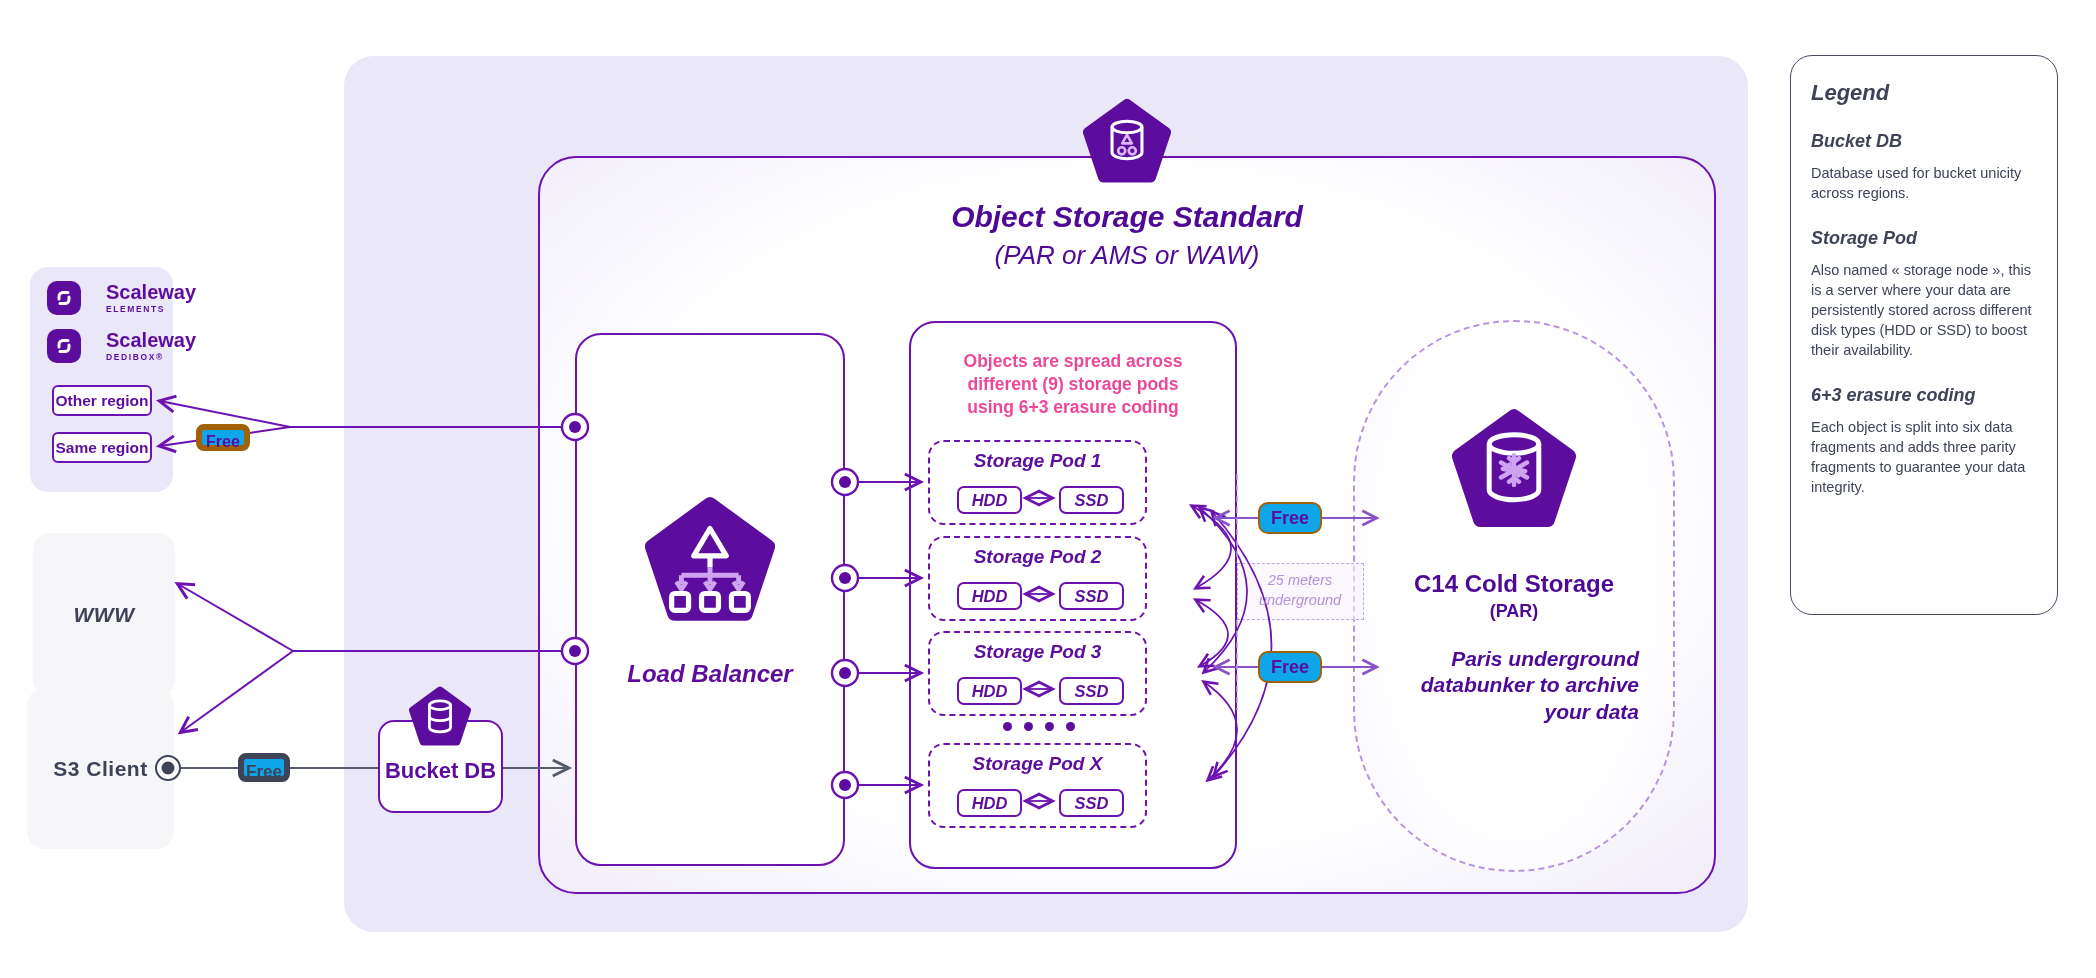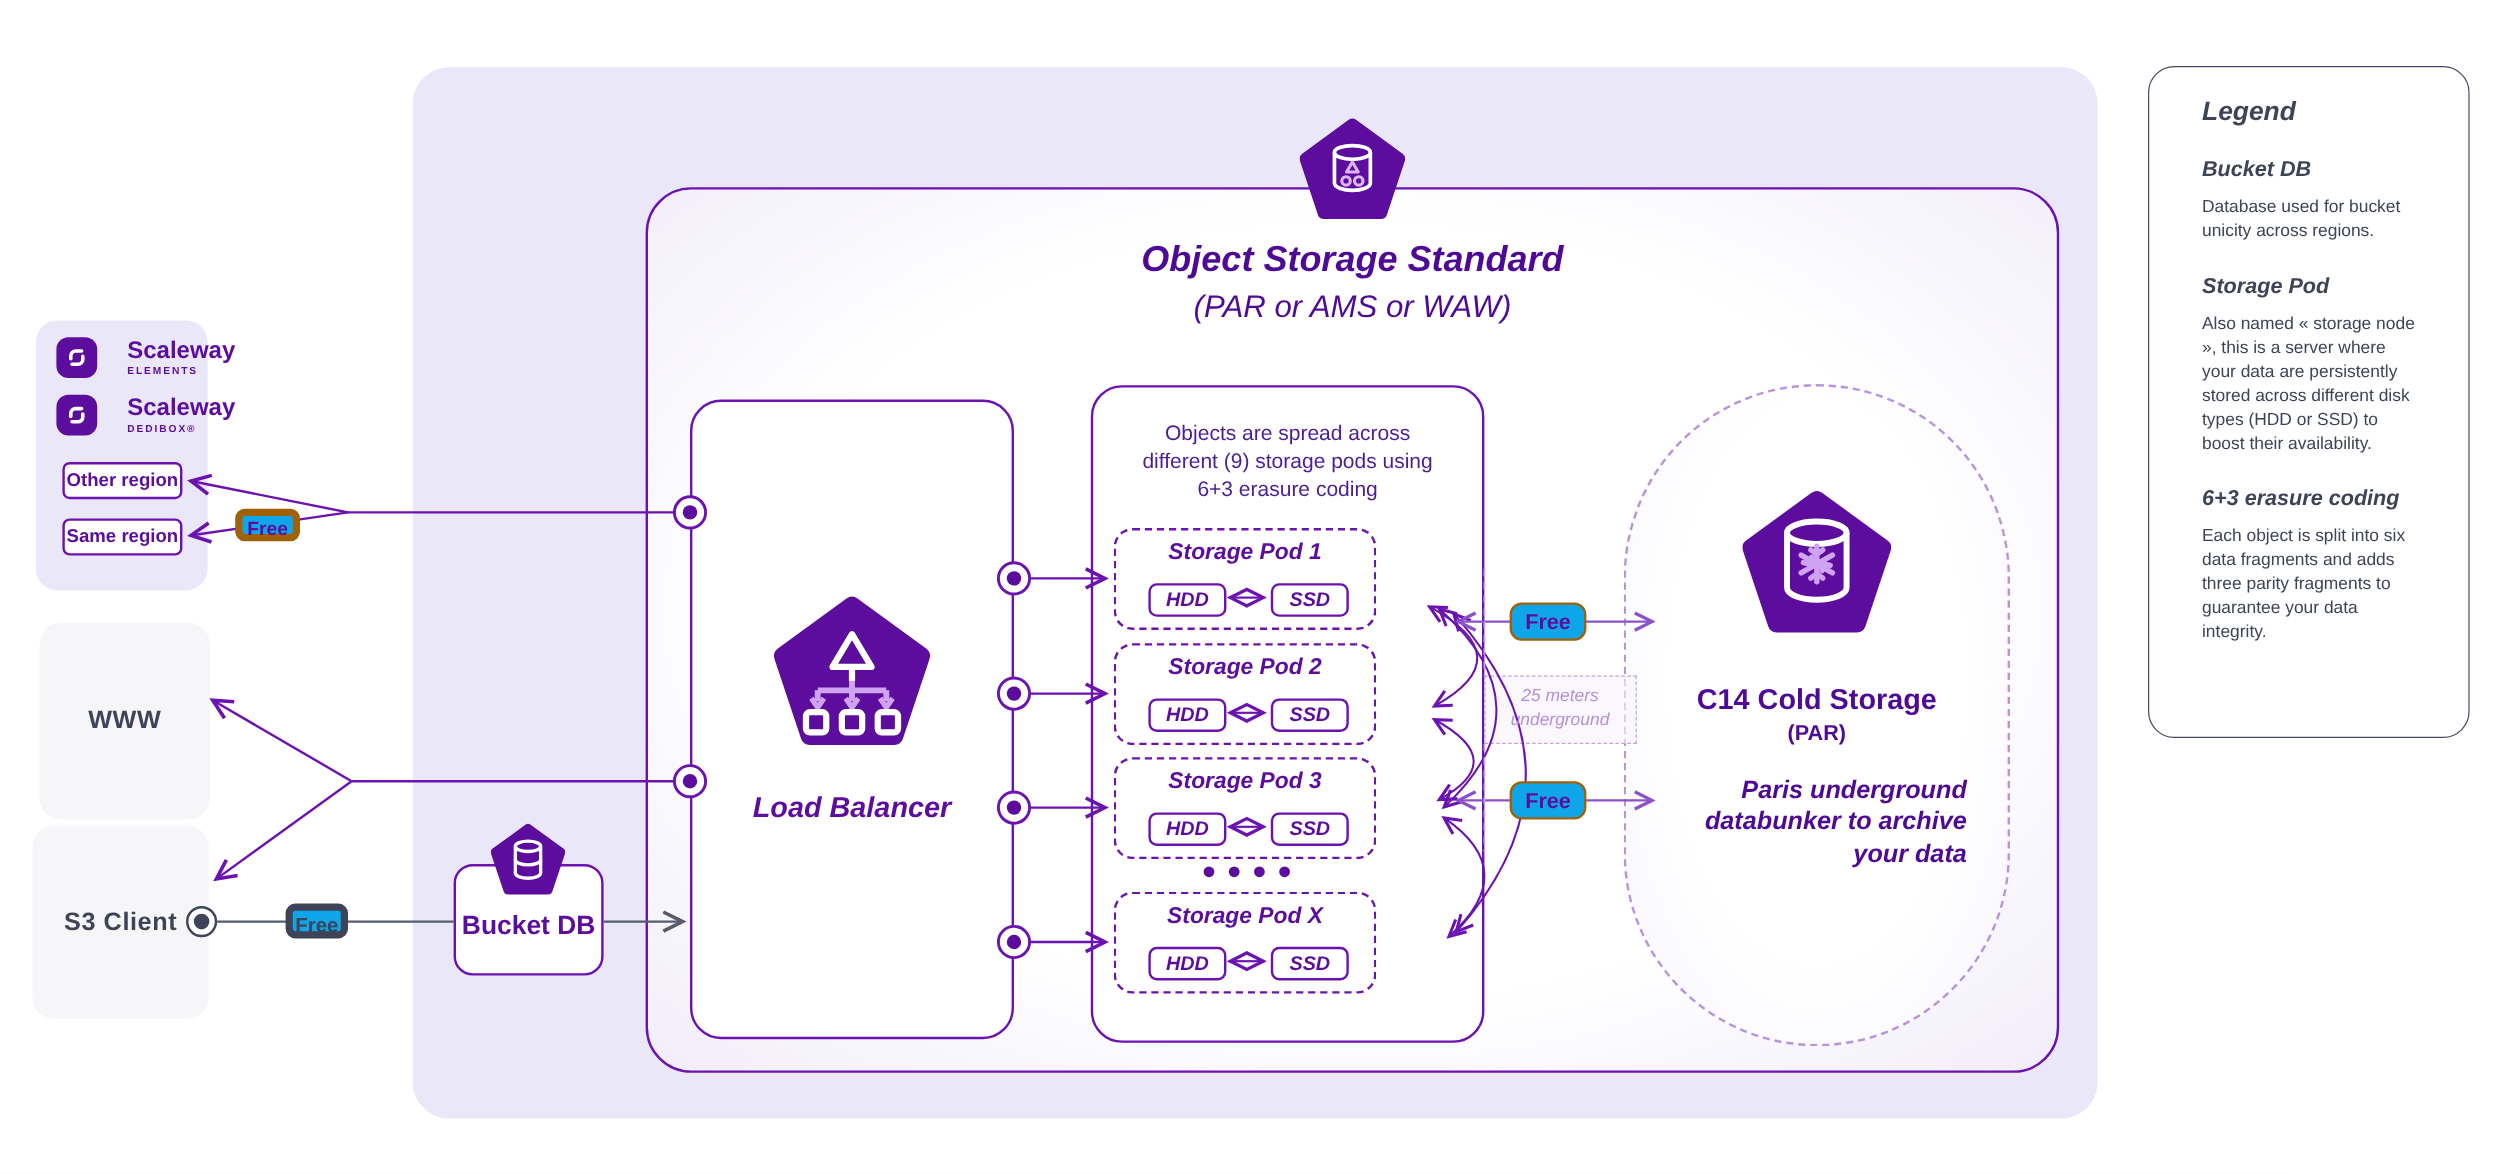--- a/index.html
+++ b/index.html
@@ -7,42 +7,42 @@
   #canvas{
     position:relative;width:2096px;height:978px;overflow:hidden;
     font-family:"Liberation Sans","DejaVu Sans",sans-serif;color:#3e4358;background:#ffffff;
   }
   .abs{position:absolute;}
 
   
   .bg-lavender{left:344px;top:56px;width:1404px;height:876px;border-radius:30px;background:#e9e7f8;}
   .left-panel{left:30px;top:267px;width:143px;height:225px;border-radius:18px;background:#e9e7f8;z-index:2;}
   .soft-box{background:#f6f6f9;border-radius:18px;z-index:2;}
-  .www-box{left:33px;top:519px;width:142px;height:164px;}
+  .www-box{left:33px;top:533px;width:142px;height:164px;font-style:italic;}
   .s3-box{left:27px;top:688px;width:147px;height:161px;}
   .soft-box .soft-label{position:absolute;left:0;right:0;top:50%;transform:translateY(-50%);
     text-align:center;font-weight:700;font-size:21px;color:#3e4358;letter-spacing:.5px;}
 
   
   .outer-box{left:538px;top:156px;width:1178px;height:738px;border-radius:38px;
     border:2px solid #6c12b0;background:radial-gradient(ellipse at 50% 48%, #ffffff 60%, #f1edfa 100%);z-index:3;}
   .main-title{left:538px;top:200px;width:1178px;text-align:center;z-index:6;
     font-size:30px;font-weight:700;font-style:italic;color:#4e0a96;}
   .main-subtitle{left:538px;top:240px;width:1178px;text-align:center;z-index:6;
     font-size:26px;font-weight:500;font-style:italic;color:#4e0a96;}
 
   
   .lb-box{left:575px;top:333px;width:270px;height:533px;border-radius:26px;border:2px solid #6c12b0;background:#ffffff;z-index:4;}
   .lb-label{left:575px;top:660px;width:270px;text-align:center;z-index:6;
     font-size:24px;font-weight:600;font-style:italic;color:#5c0d9e;}
 
   
   .pods-box{left:909px;top:321px;width:328px;height:548px;border-radius:26px;border:2px solid #6c12b0;background:#ffffff;z-index:4;}
   .pods-header{left:944px;top:350px;width:258px;text-align:center;z-index:6;
-    font-size:17.5px;line-height:1.3;font-weight:400;color:#4c1d95;}
+    font-size:17.5px;line-height:1.3;font-weight:700;color:#ec4899;}
   .pod{width:219px;height:85px;left:928px;border:2px dashed #6c12b0;border-radius:16px;background:#ffffff;z-index:5;font-style:italic;}
   .pod-title{position:absolute;left:0;right:0;top:8px;text-align:center;font-size:19px;font-weight:700;color:#5c0d9e;}
   .disk{position:absolute;top:44px;height:28px;border:2px solid #6c12b0;border-radius:7px;background:#ffffff;
     font-size:16.5px;font-weight:600;color:#5c0d9e;text-align:center;line-height:24px;}
   .disk-hdd{left:27px;width:65px;}
   .disk-ssd{left:129px;width:65px;}
   .pods-ellipsis{left:989px;top:722px;width:100px;display:flex;justify-content:center;gap:12px;z-index:6;}
   .pods-ellipsis span{width:9px;height:9px;border-radius:50%;background:#5c0d9e;display:block;}
 
   
@@ -64,21 +64,21 @@
   .region-box{left:52px;width:100px;height:31px;border:2px solid #6c12b0;border-radius:6px;background:#ffffff;z-index:6;
     font-size:15.5px;font-weight:700;color:#5c0d9e;text-align:center;line-height:27px;}
   .free-badge{border:6px solid #a16207;border-radius:8px;background:#0ea5e9;z-index:7;
     text-align:center;font-weight:600;color:#5c0d9e;}
   .free-gray{border-color:#3e4358;color:#3e4358;}
   .bucket-box{left:378px;top:720px;width:125px;height:93px;border:2px solid #6c12b0;border-radius:16px;background:#ffffff;z-index:5;}
   .bucket-label{left:378px;top:758px;width:125px;text-align:center;font-size:22px;font-weight:700;color:#5c0d9e;z-index:7;}
 
   
   .legend{left:1790px;top:55px;width:268px;height:560px;border:1.5px solid #454a63;border-radius:22px;background:#ffffff;
-    padding:24px 44px;z-index:3;}
+    padding:24px 20px;z-index:3;}
   .legend-title{font-size:22px;font-weight:600;font-style:italic;color:#3e4358;margin-bottom:8px;}
   .legend-term{font-size:18px;font-weight:600;font-style:italic;color:#3e4358;margin-top:25px;margin-bottom:11px;}
   .legend-def{font-size:14.5px;line-height:1.38;color:#3e4358;}
 
   .icon-wrap{z-index:6;}
   svg.lines{position:absolute;left:0;top:0;z-index:5;pointer-events:none;}
 </style>
 </head>
 <body>
 

